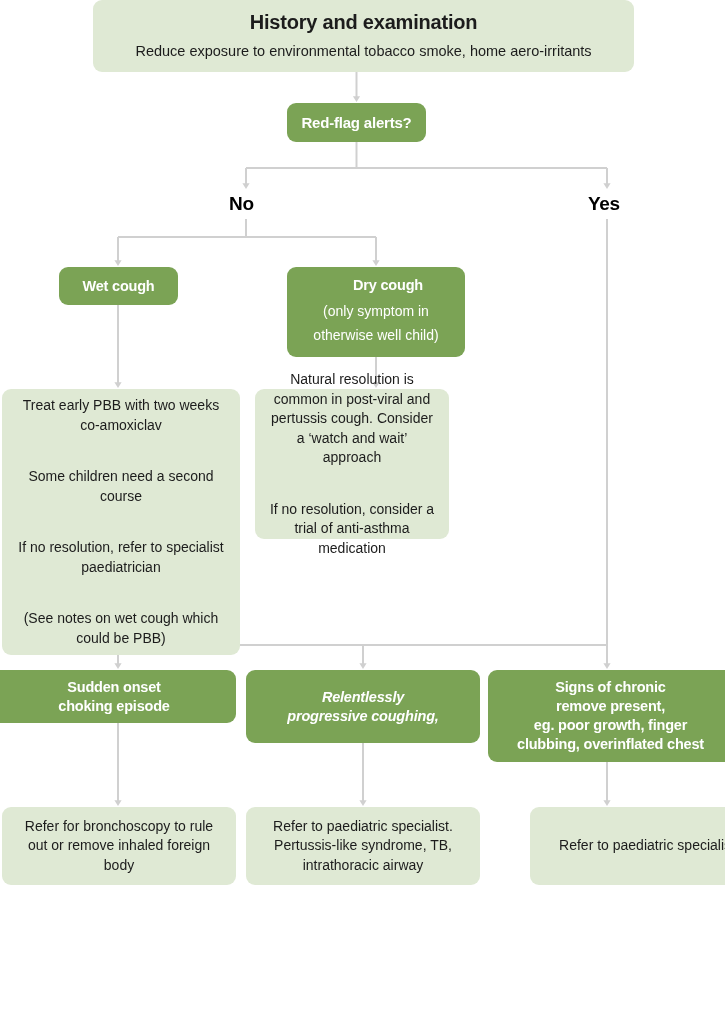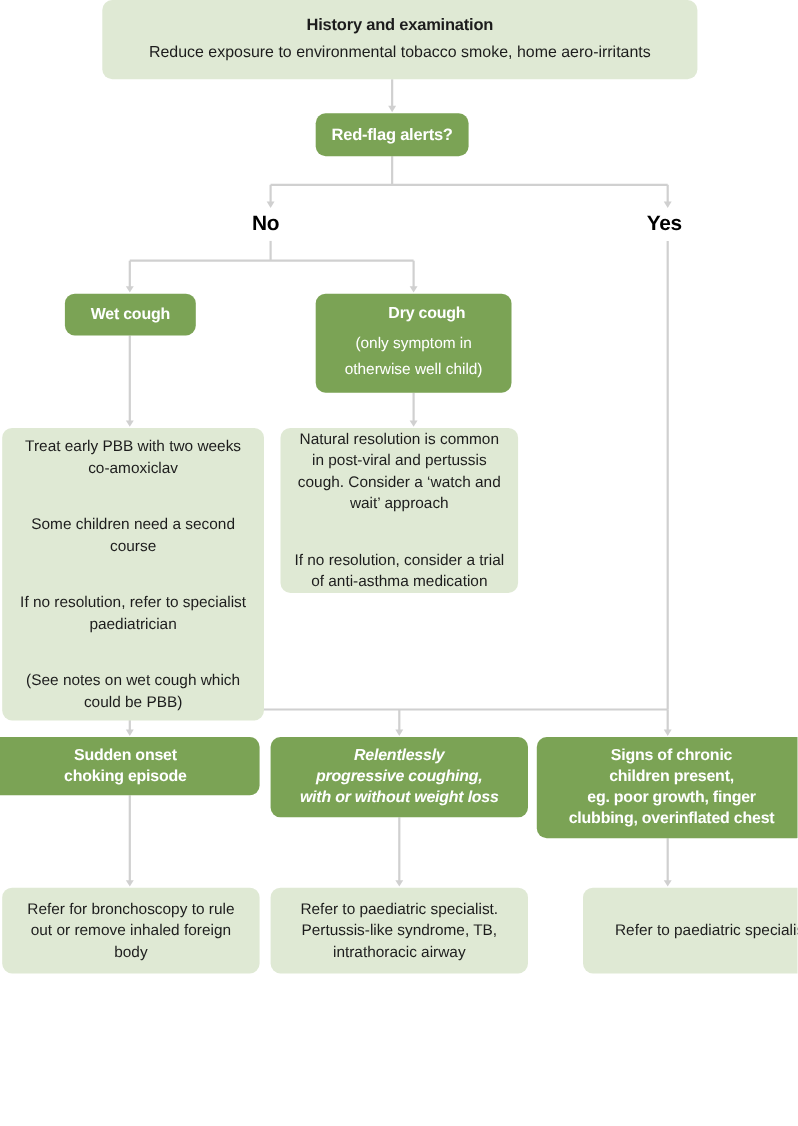--- a/index.html
+++ b/index.html
@@ -64,37 +64,37 @@
   .branch-label {
     position: absolute;
     font-weight: bold;
     color: #000000;
     font-size: 19px;
     letter-spacing: -0.3px;
   }
 
   
   #node-history      { left: 93px;  top: 0px;   width: 541px; height: 72px;  padding: 6px 14px; }
-  #node-history .title     { font-size: 15px; margin-bottom: 8px; }
+  #node-history .title     { font-size: 20px; margin-bottom: 8px; }
   #node-history .body-text { font-size: 14.5px; line-height: 19px; text-align: center; }
 
   #node-redflag      { left: 287px; top: 103px; width: 139px; height: 39px; }
   #node-redflag .title { font-size: 15px; }
 
   #node-wet          { left: 59px;  top: 267px; width: 119px; height: 38px; }
   #node-wet .title   { font-size: 14.5px; }
 
   #node-dry          { left: 287px; top: 267px; width: 178px; height: 90px; padding: 4px 10px; }
   #node-dry .title     { font-size: 14.5px; margin-bottom: 6px; margin-left: 24px; }
   #node-dry .body-text { font-size: 14px; line-height: 24px; }
 
   #node-wet-detail   { left: 2px;   top: 389px; width: 238px; height: 266px; padding: 10px 14px; }
   #node-wet-detail .body-text { font-size: 14px; line-height: 19.5px; }
 
-  #node-dry-detail   { left: 255px; top: 389px; width: 216px; height: 150px; padding: 10px 12px; }
+  #node-dry-detail   { left: 255px; top: 389px; width: 194px; height: 150px; padding: 10px 12px; }
   #node-dry-detail .body-text { font-size: 14px; line-height: 19.5px; }
 
   #node-choking      { left: -8px;  top: 670px; width: 244px; height: 53px; padding: 4px 12px; }
   #node-choking .title { font-size: 14.5px; line-height: 19px; }
 
   #node-progressive  { left: 246px; top: 670px; width: 234px; height: 73px; padding: 4px 10px; font-style: italic; }
   #node-progressive .title { font-size: 14.5px; line-height: 19px; }
 
   #node-chronic      { left: 488px; top: 670px; width: 245px; height: 92px; padding: 4px 6px; }
   #node-chronic .title { font-size: 14.5px; line-height: 19px; }
@@ -187,26 +187,25 @@
   </div>
 
   <div class="node green" id="node-choking">
     <span class="title">Sudden onset</span>
     <span class="title">choking episode</span>
   </div>
 
   <div class="node green" id="node-progressive">
     <span class="title">Relentlessly</span>
     <span class="title">progressive coughing,</span>
-    <span class="title">with or without weight loss</span>
   </div>
 
   <div class="node green" id="node-chronic">
     <span class="title">Signs of chronic</span>
-    <span class="title">children present,</span>
+    <span class="title">remove present,</span>
     <span class="title">eg. poor growth, finger</span>
     <span class="title">clubbing, overinflated chest</span>
   </div>
 
   <div class="node pale" id="node-bronchoscopy">
     <span class="body-text">Refer for bronchoscopy to rule out or remove inhaled foreign body</span>
   </div>
 
   <div class="node pale" id="node-paed-1">
     <span class="body-text">Refer to paediatric specialist. Pertussis-like syndrome, TB, intrathoracic airway</span>

